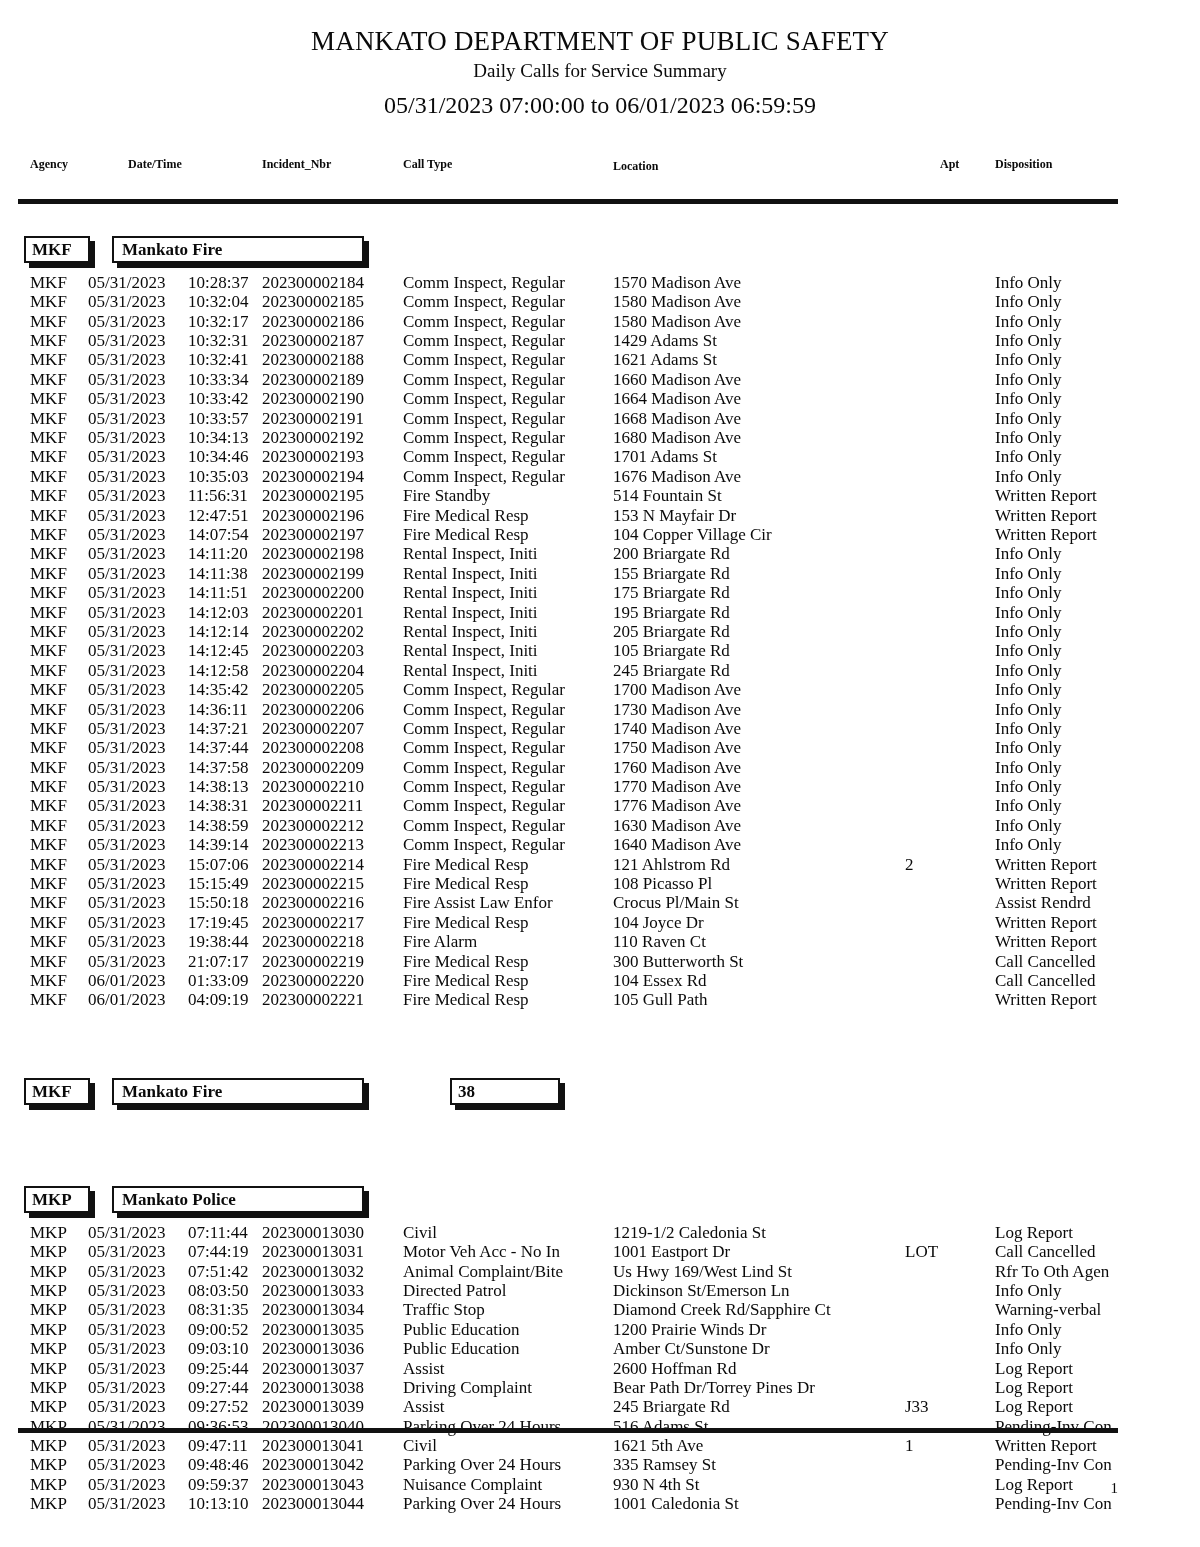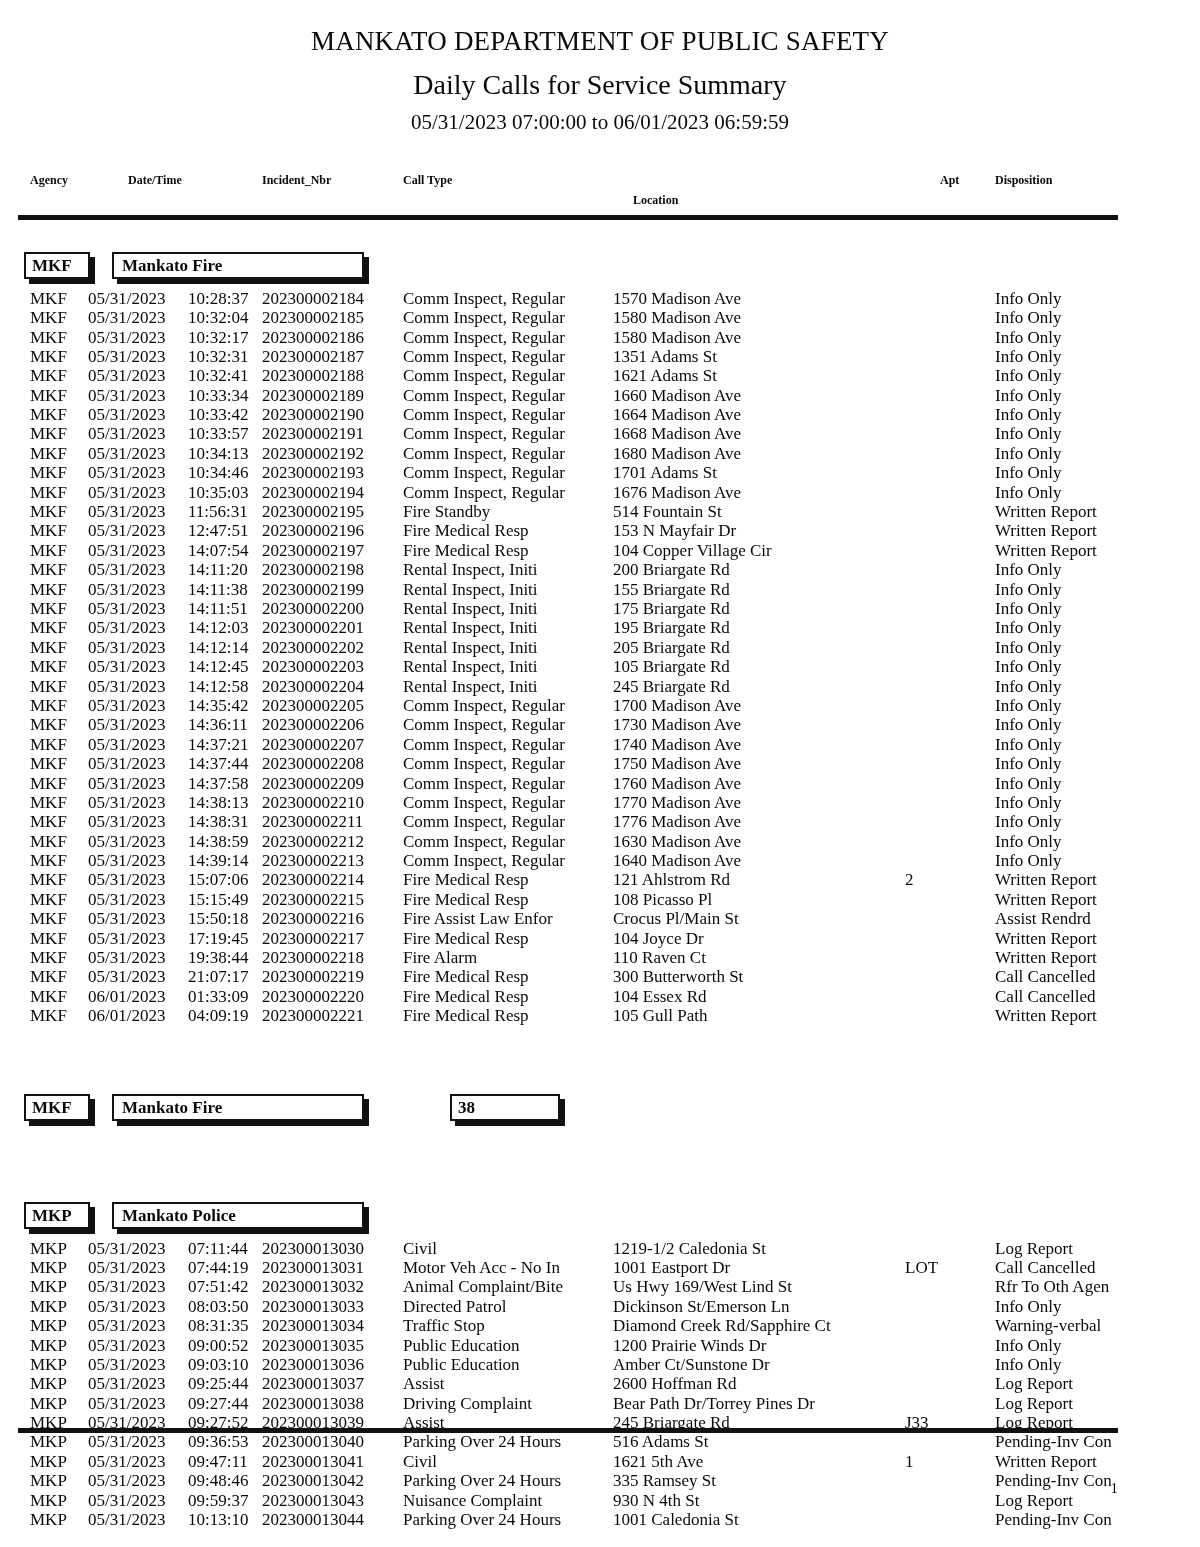--- a/index.html
+++ b/index.html
@@ -26,27 +26,27 @@
     text-align: center;
     padding-top: 26px;
   }
   .title-main {
     font-size: 27px;
     letter-spacing: 0.2px;
     line-height: 1.15;
     white-space: nowrap;
   }
   .title-sub {
-    font-size: 28px;
+    font-size: 19px;
     line-height: 1.3;
-    margin-top: 10px;
+    margin-top: 2px;
     white-space: nowrap;
   }
   .title-range {
-    font-size: 21px;
+    font-size: 24px;
     line-height: 1.3;
     margin-top: 6px;
     white-space: nowrap;
   }
 
   
   .row {
     position: relative;
     height: 19.4px;
     font-size: 17px;
@@ -64,21 +64,21 @@
 
   
   .table-head {
     position: relative;
     margin-top: 36px;
     height: 42px;
     font-weight: bold;
     font-size: 12px;
   }
   .table-head .c { top: 0; }
-  .table-head .c-location { top: 20px; margin-left: 20px; }
+  .table-head .c-location { top: 2px; }
   .hdr-agency      { left: 30px; }
   .hdr-datetime    { left: 128px; }
   .hdr-incident    { left: 262px; }
   .hdr-calltype    { left: 403px; }
   .hdr-location    { left: 613px; }
   .hdr-apt         { left: 940px; text-align: center; }
   .hdr-disposition { left: 995px; }
 
   .rule-heavy {
     position: relative;
@@ -208,21 +208,21 @@
           <span class="c c-location">1580 Madison Ave</span>
           <span class="c c-apt"></span>
           <span class="c c-disposition">Info Only</span>
         </div>
         <div class="row">
           <span class="c c-agency">MKF</span>
           <span class="c c-date">05/31/2023</span>
           <span class="c c-time">10:32:31</span>
           <span class="c c-incident">202300002187</span>
           <span class="c c-calltype">Comm Inspect, Regular</span>
-          <span class="c c-location">1351 Adams St</span>
+          <span class="c c-location">1429 Adams St</span>
           <span class="c c-apt"></span>
           <span class="c c-disposition">Info Only</span>
         </div>
         <div class="row">
           <span class="c c-agency">MKF</span>
           <span class="c c-date">05/31/2023</span>
           <span class="c c-time">10:32:41</span>
           <span class="c c-incident">202300002188</span>
           <span class="c c-calltype">Comm Inspect, Regular</span>
           <span class="c c-location">1621 Adams St</span>

